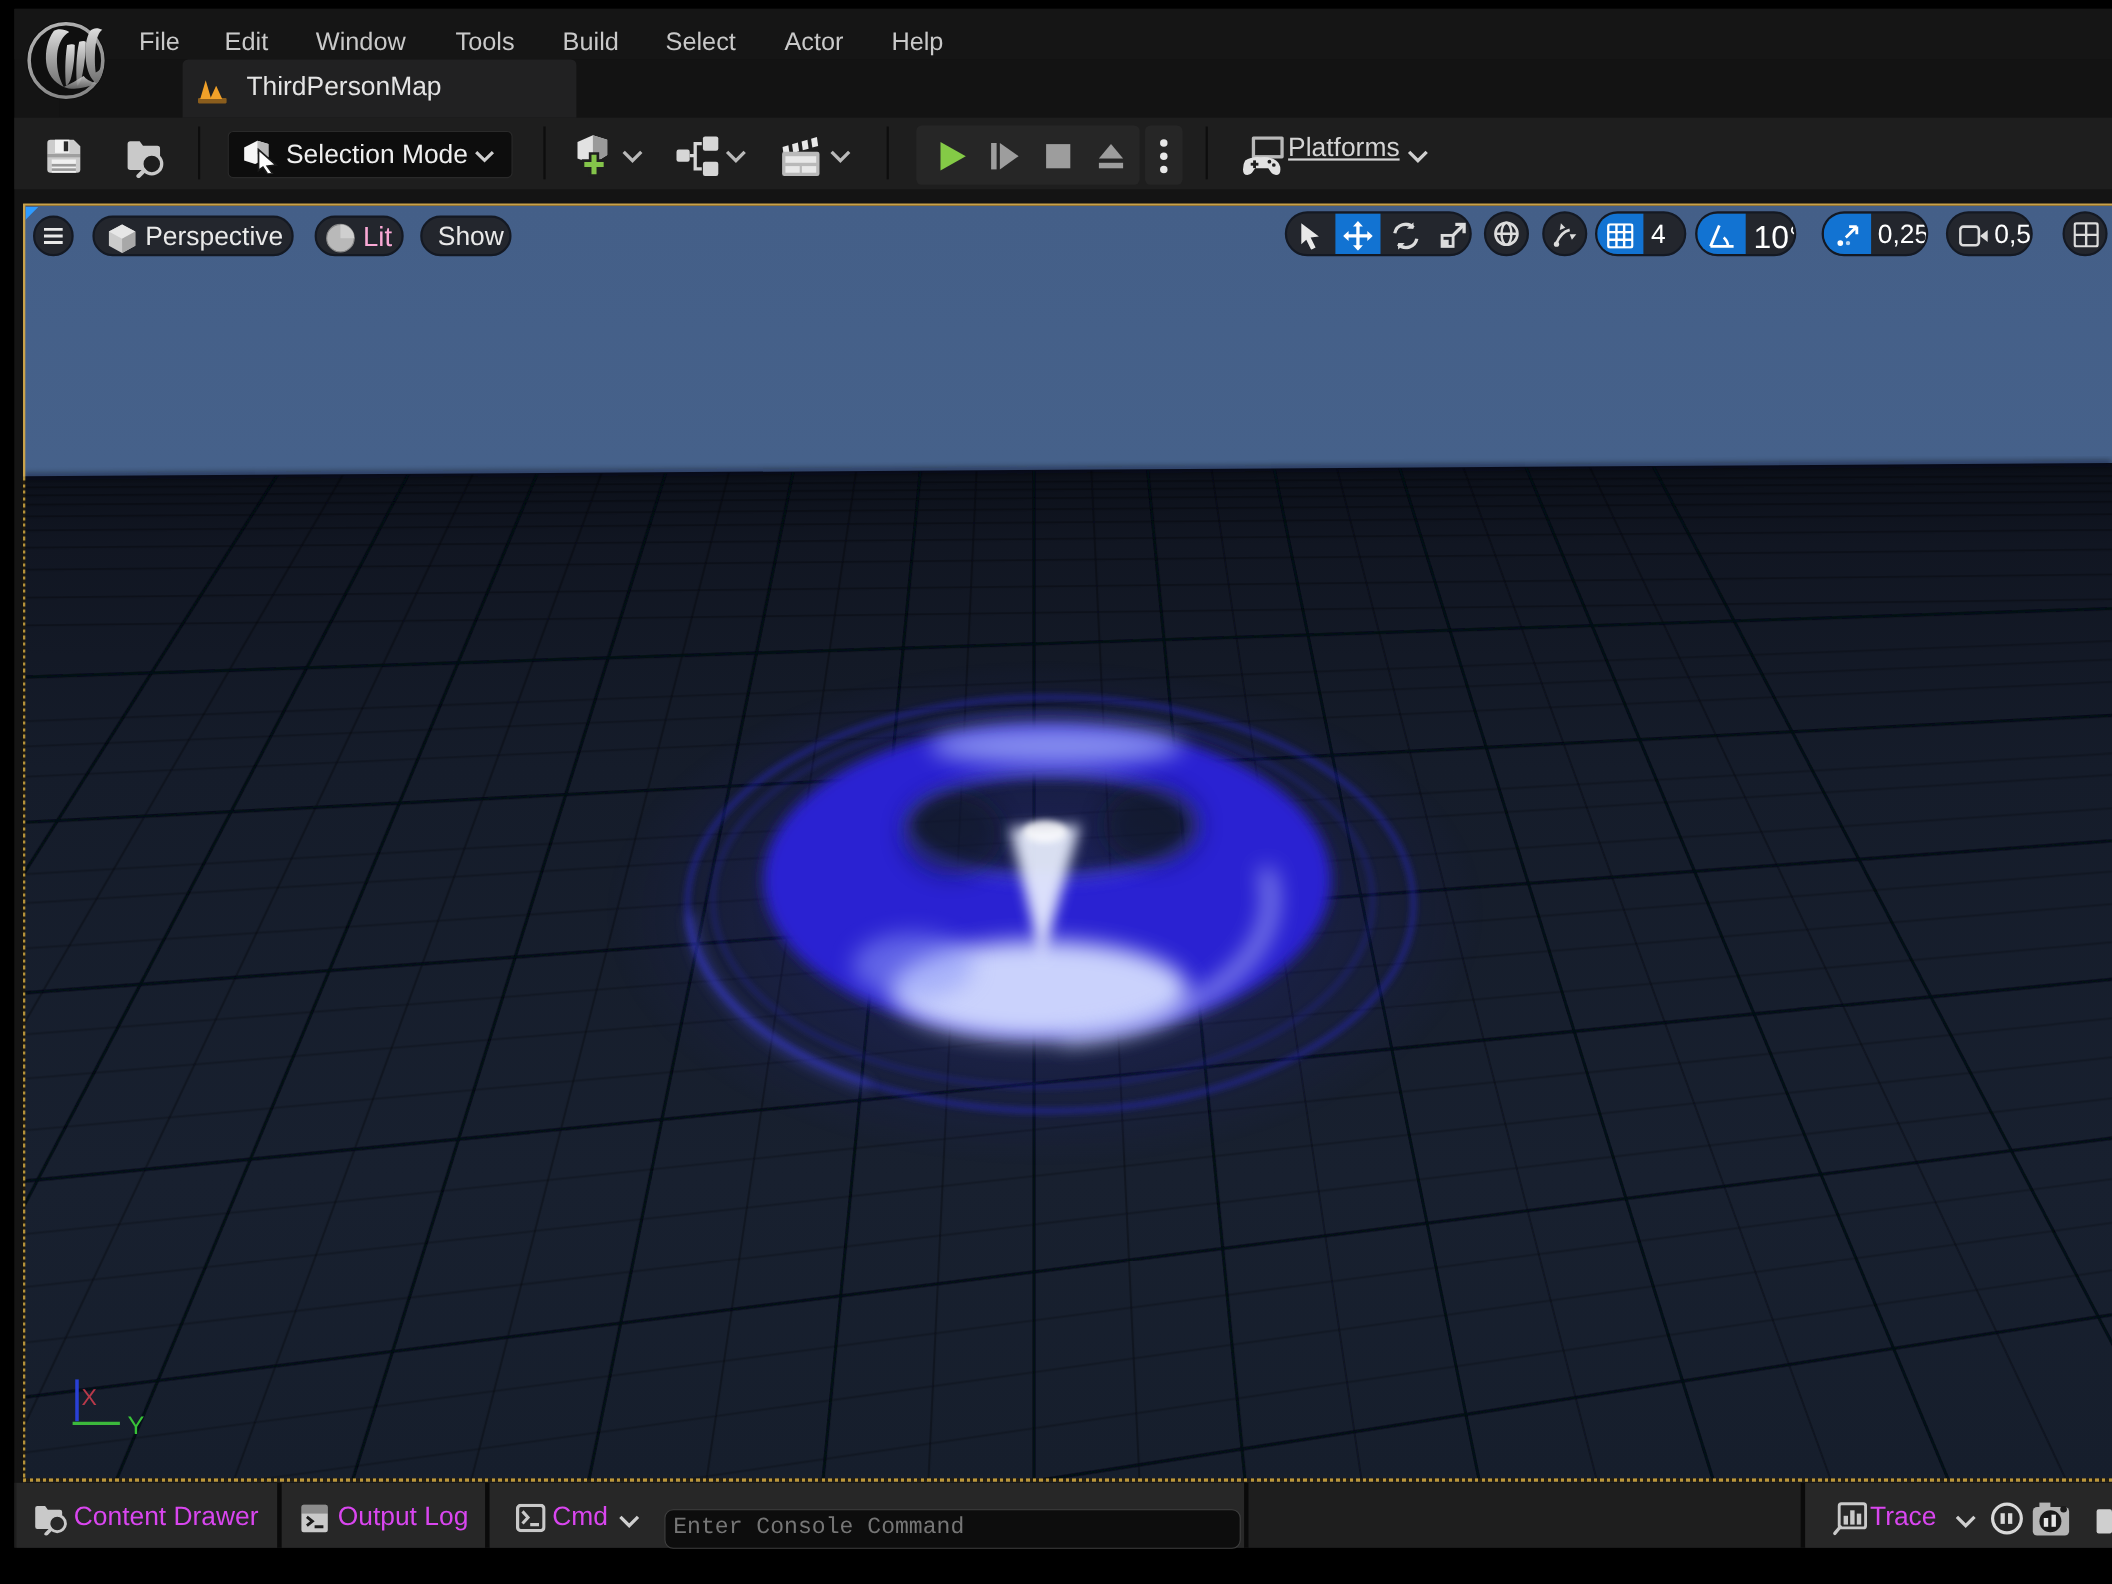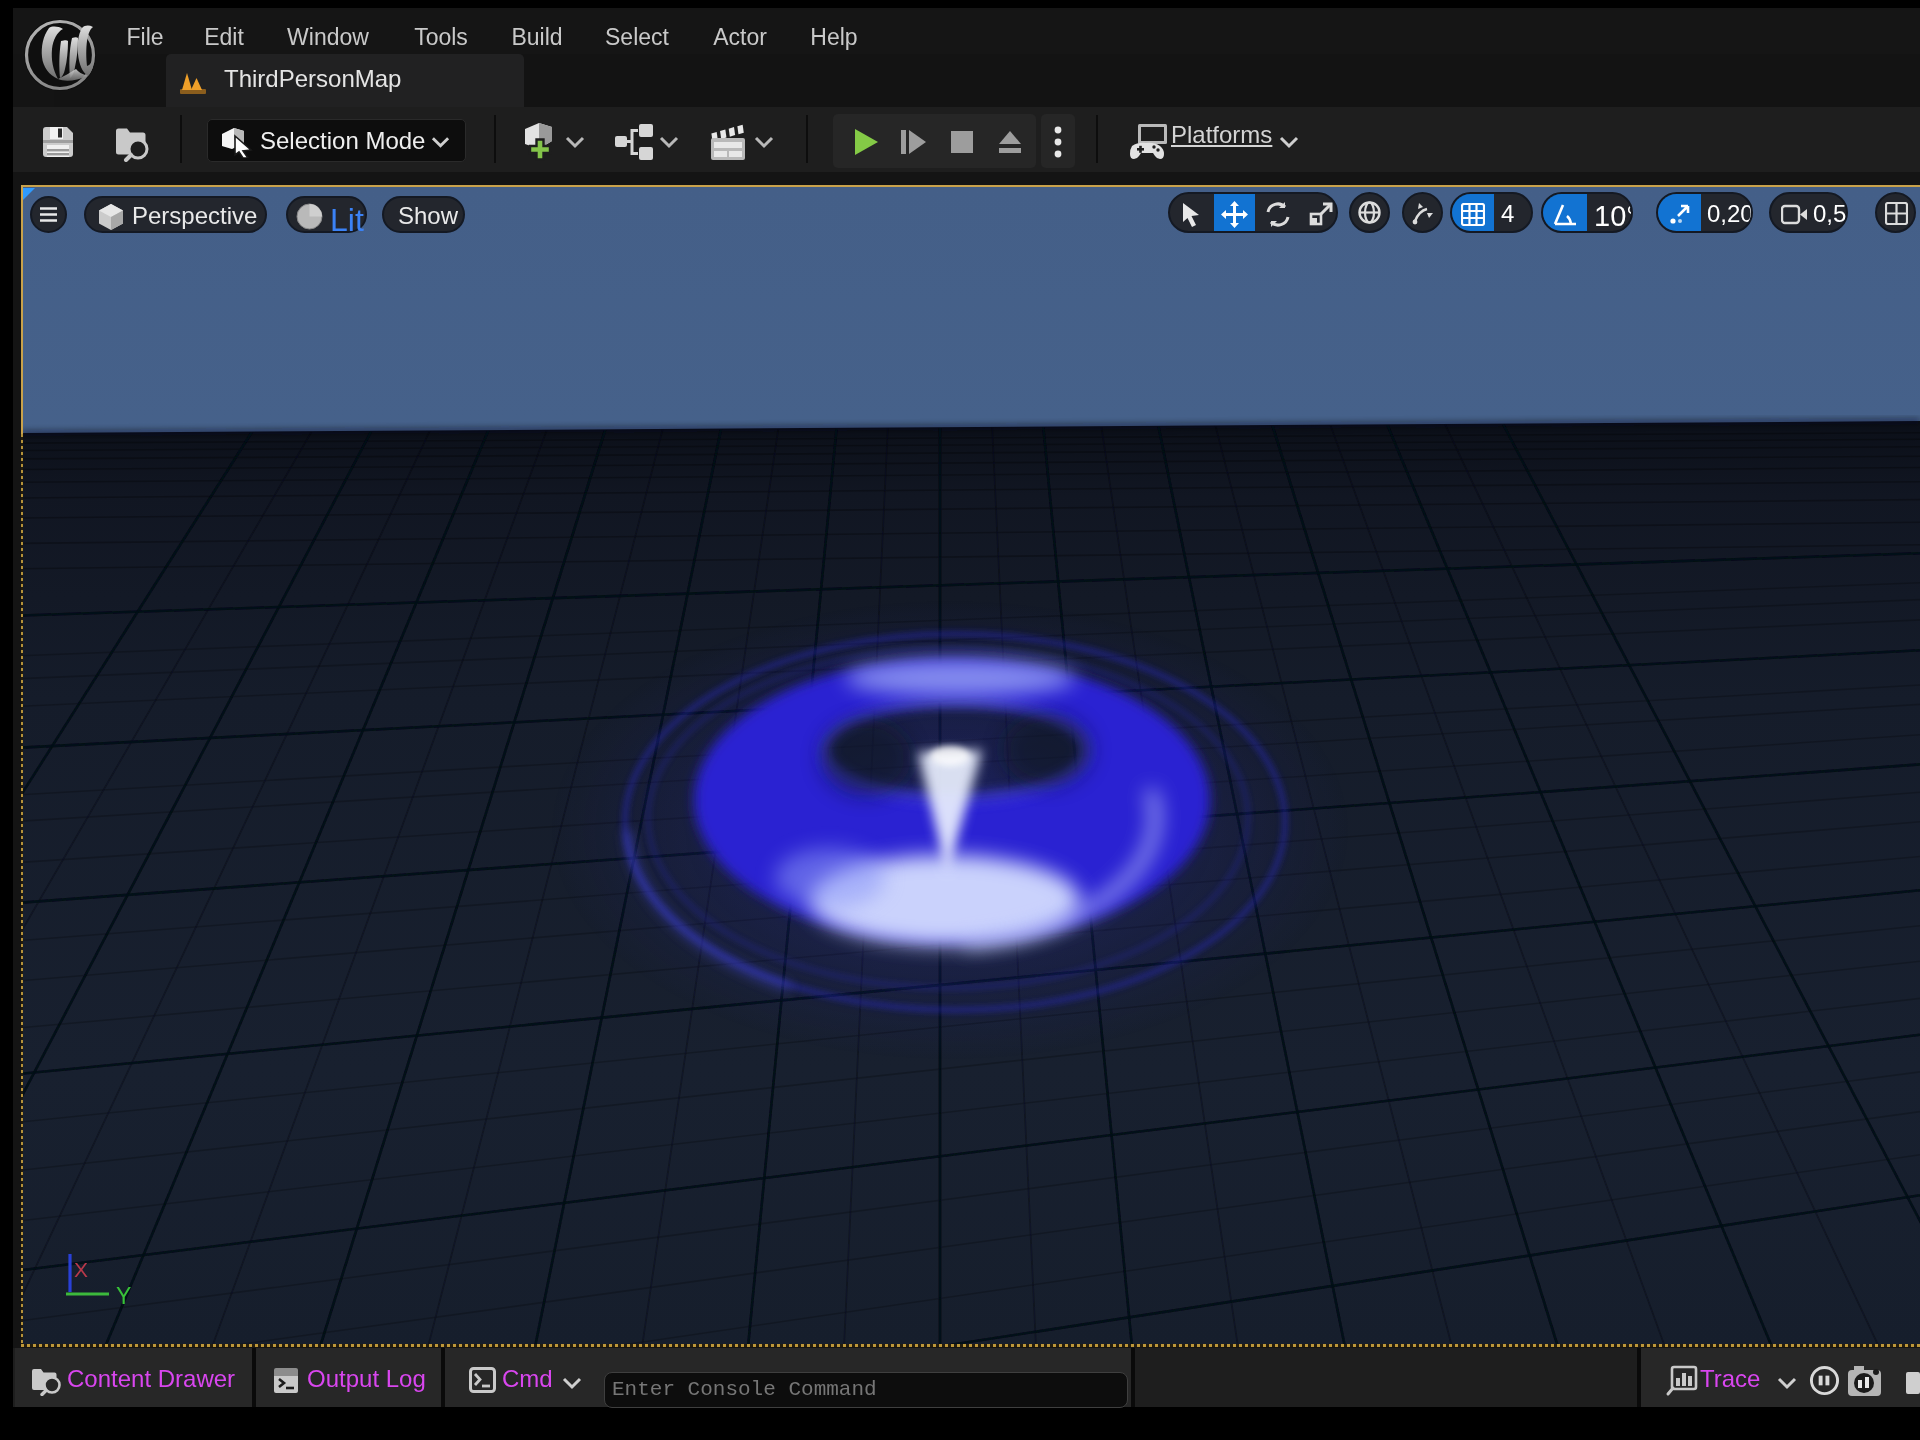--- a/index.html
+++ b/index.html
@@ -313,21 +313,21 @@
       <path d="M14,14 L26,7.5 L26,20.5 L14,27 Z" fill="#a8a8a8"></path>
     </svg>
     <span class="abs" style="left:46px;top:4px;font-size:24px;color:#e9e9e9">Perspective</span>
   </div>
   <div class="vbtn" style="left:286px;top:196px;width:81px;height:37px;border-radius:19px">
     <svg class="abs" style="left:8px;top:5px" width="27" height="27" viewBox="0 0 27 27">
       <circle cx="13.5" cy="13.5" r="12.5" fill="#b9b9b9"></circle>
       <circle cx="13.5" cy="13.5" r="12.5" fill="none" stroke="#888" stroke-width="1"></circle>
       <path d="M13.5,1 a12.5,12.5 0 0 1 12.5,12.5 L13.5,13.5 Z" fill="#cfcfcf"></path>
     </svg>
-    <span class="abs" style="left:42px;top:4px;font-size:32px;color:#3b82f6">Lit</span>
+    <span class="abs" style="left:42px;top:4px;font-size:25px;color:#f9a8d4">Lit</span>
   </div>
   <div class="vbtn" style="left:382px;top:196px;width:83px;height:37px;border-radius:19px">
     <span class="abs" style="left:14px;top:4px;font-size:24px;color:#e9e9e9">Show</span>
   </div>
 
   <div class="vbtn" style="left:1168px;top:192px;width:170px;height:41px;border-radius:21px;overflow:hidden">
     <div class="abs blue" style="left:44px;top:0;width:41px;height:41px"></div>
     <svg class="abs" style="left:11px;top:8px" width="22" height="25" viewBox="0 0 22 25">
       <path d="M2,1 L18,13 L10.5,14 L15,23 L11,25 L6.5,16 L2,20 Z" fill="#e8e8e8"></path>
     </svg>
@@ -379,21 +379,21 @@
     </svg>
     <span class="abs" style="left:51px;top:6px;font-size:29px;color:#fff">10°</span>
   </div>
   <div class="vbtn" style="left:1656px;top:192px;width:97px;height:41px;border-radius:21px;overflow:hidden">
     <div class="abs blue" style="left:0;top:0;width:43px;height:41px"></div>
     <svg class="abs" style="left:10px;top:9px" width="24" height="23" viewBox="0 0 24 23">
       <path d="M10,13 L20,3 M20,3 h-7 M20,3 v7" stroke="#fff" stroke-width="2.6" fill="none"></path>
       <circle cx="5" cy="18" r="2.6" fill="#fff"></circle>
       <circle cx="12" cy="18" r="2" fill="#fff" opacity="0.7"></circle>
     </svg>
-    <span class="abs" style="left:49px;top:6px;font-size:24px;color:#fff">0,20</span>
+    <span class="abs" style="left:49px;top:6px;font-size:24px;color:#fff">0,25</span>
   </div>
   <div class="vbtn" style="left:1769px;top:192px;width:79px;height:41px;border-radius:21px">
     <svg class="abs" style="left:10px;top:10px" width="28" height="21" viewBox="0 0 28 21">
       <rect x="1" y="2" width="17" height="17" rx="3" fill="none" stroke="#dcdcdc" stroke-width="2.4"></rect>
       <path d="M19,10.5 L26,5 V16 Z" fill="#dcdcdc"></path>
     </svg>
     <span class="abs" style="left:42px;top:6px;font-size:24px;color:#fff">0,5</span>
   </div>
   <div class="vbtn" style="left:1875px;top:192px;width:41px;height:41px;border-radius:21px">
     <svg class="abs" style="left:8px;top:8px" width="23" height="23" viewBox="0 0 23 23">

